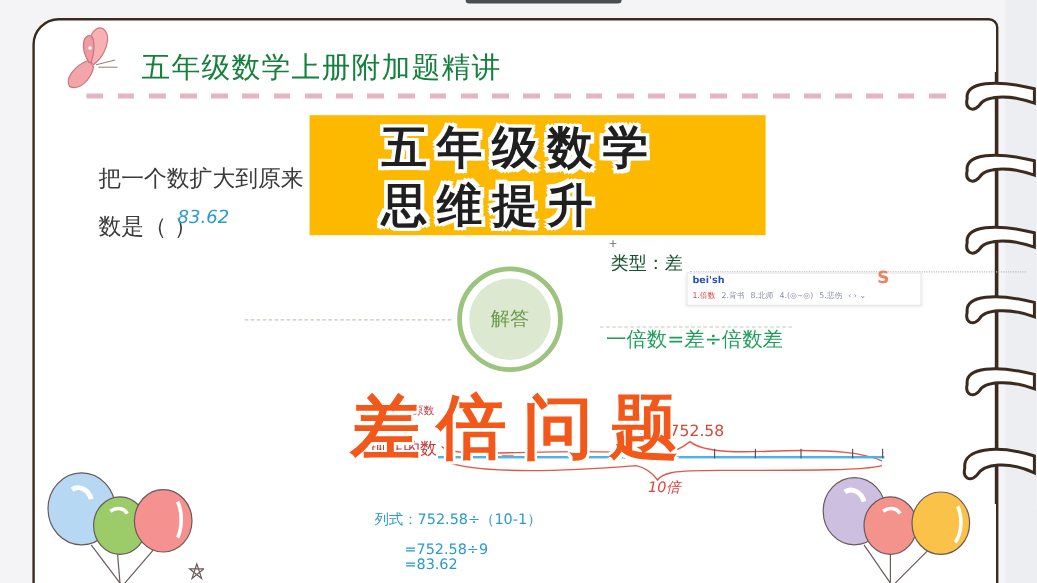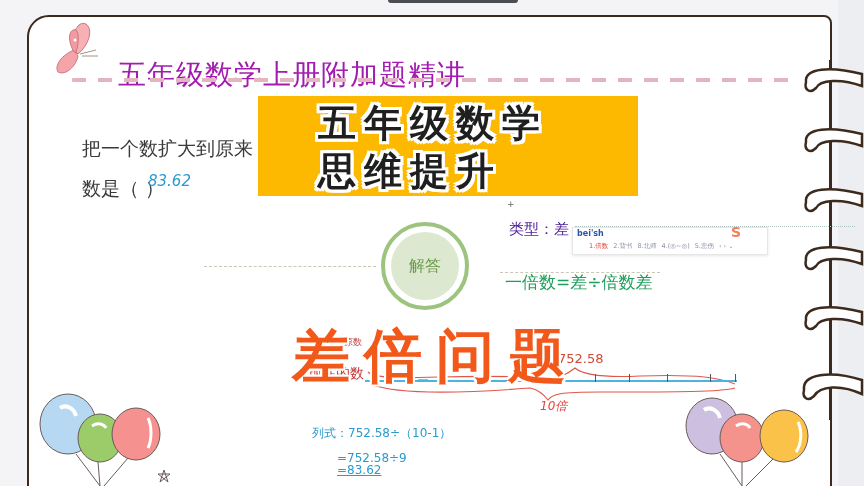--- a/index.html
+++ b/index.html
@@ -8,21 +8,21 @@
 
   .top-tab { position: absolute; left: 388px; top: 0; width: 130px; height: 3px; background: #4a4d52; border-radius: 0 0 3px 3px; }
   .right-strip { position: absolute; right: 0; top: 0; width: 26px; height: 486px; background: #eceef2; }
 
   .page-frame {
     position: absolute; left: 27px; top: 15px; width: 805px; height: 485px;
     background: #ffffff; border: 2px solid #3b2a1d; border-radius: 22px 8px 0 14px;
   }
 
   .butterfly { position: absolute; left: 52px; top: 20px; width: 50px; height: 55px; }
-  .title { position: absolute; left: 118px; top: 56px; font-size: 28px; color: #a21caf; letter-spacing: 1px; }
+  .title { position: absolute; left: 118px; top: 40px; font-size: 24px; color: #15803d; letter-spacing: 1px; }
   .dash-line { position: absolute; left: 72px; top: 78px; width: 720px; height: 4px;
     background-image: repeating-linear-gradient(90deg, #e4b4c0 0 14px, transparent 14px 26px); border-radius: 1px; }
 
   .question-line1 { position: absolute; left: 82px; top: 136px; font-size: 19px; color: #3a3a3a; }
   .question-line1-end { position: absolute; left: 590px; top: 136px; font-size: 19px; color: #3a3a3a; }
   .question-line2 { position: absolute; left: 82px; top: 176px; font-size: 19px; color: #3a3a3a; }
   .handwritten-answer { position: absolute; left: 148px; top: 172px; font-size: 15px; color: #2a9ad0; font-style: italic; }
 
   .banner {
     position: absolute; left: 258px; top: 96px; width: 380px; height: 100px;
@@ -33,47 +33,47 @@
   .banner-line.l1 { top: 2px; }
   .banner-line.l2 { top: 50px; }
 
   .answer-dash-left { position: absolute; left: 204px; top: 266px; width: 172px; border-top: 1px dashed #c8c8b4; }
   .answer-dash-right { position: absolute; left: 500px; top: 272px; width: 160px; border-top: 1px dashed #c8c8b4; }
   .answer-badge { position: absolute; left: 381px; top: 222px; width: 88px; height: 88px; border-radius: 50%;
     border: 4px solid #9cc47e; background: #fff; display: flex; align-items: center; justify-content: center; }
   .answer-badge-inner { width: 68px; height: 68px; border-radius: 50%; background: #dce9d0;
     display: flex; align-items: center; justify-content: center; font-size: 16px; color: #6c9a4a; }
 
-  .type-label { position: absolute; left: 509px; top: 220px; font-size: 15px; color: #4c1d95; }
+  .type-label { position: absolute; left: 509px; top: 210px; font-size: 15px; color: #14532d; }
   .type-cross { position: absolute; left: 507px; top: 199px; font-size: 9px; color: #666; }
   .formula-green { position: absolute; left: 505px; top: 244px; font-size: 17px; color: #1f9e5c; margin-top: 27px; }
   .dotted-h { position: absolute; left: 575px; top: 226px; width: 280px; border-top: 1px dotted #b0c4c0; }
 
   .ime-box { position: absolute; left: 572px; top: 227px; width: 196px; height: 28px; background: #fff; border: 1px solid #e6e6e6; box-shadow: 0 1px 3px rgba(0,0,0,0.1); }
   .ime-input { position: absolute; left: 4px; top: 1px; font-size: 8px; color: #2a54a8; font-weight: bold; }
-  .ime-cands { position: absolute; left: 4px; top: 14px; font-size: 6.5px; color: #8a8fa8; white-space: nowrap; display: flex; gap: 5px; margin-left: 12px; }
+  .ime-cands { position: absolute; left: 4px; top: 14px; font-size: 6.5px; color: #8a8fa8; white-space: nowrap; display: flex; gap: 5px; }
   .ime-cands .sel { color: #e0433a; }
   .ime-logo { position: absolute; left: 158px; top: -4px; font-size: 14px; font-weight: bold; color: #f08060; }
 
   .big-title { position: absolute; left: 292px; top: 318px; font-size: 58px; color: #f2581a; font-weight: bold; letter-spacing: 14px;
     text-shadow: -2px -2px 0 #fff, 2px -2px 0 #fff, -2px 2px 0 #fff, 2px 2px 0 #fff; }
 
   .small-label-a { position: absolute; left: 344px; top: 336px; font-size: 9px; color: #c23838; }
   .small-label-b { position: absolute; left: 308px; top: 365px; font-size: 14px; color: #c23838; }
   .number-label { position: absolute; left: 532px; top: 350px; font-size: 13px; color: #d04a35; }
   .times-label { position: absolute; left: 540px; top: 398px; font-size: 12px; color: #e0433a; font-style: italic; }
 
   .numline { position: absolute; left: 365px; top: 380px; width: 372px; height: 2px; background: #4db3e0; }
   .tick { position: absolute; top: -6px; width: 1px; height: 8px; background: #556; }
   .brace-svg { position: absolute; left: 0; top: 0; width: 864px; height: 486px; pointer-events: none; }
 
   .calc { position: absolute; font-size: 12px; color: #2a9ad0; }
   .calc.l1 { left: 312px; top: 425px; }
   .calc.l2 { left: 337px; top: 451px; }
-  .calc.l3 { left: 337px; top: 463px; text-decoration: underline; }
+  .calc.l3 { left: 337px; top: 463px; }
 
   .balloons { position: absolute; }
   .rings { position: absolute; left: 800px; top: 60px; }
 </style>
 </head>
 <body>
 
 <div class="top-tab"></div>
 <div class="right-strip"></div>
 

